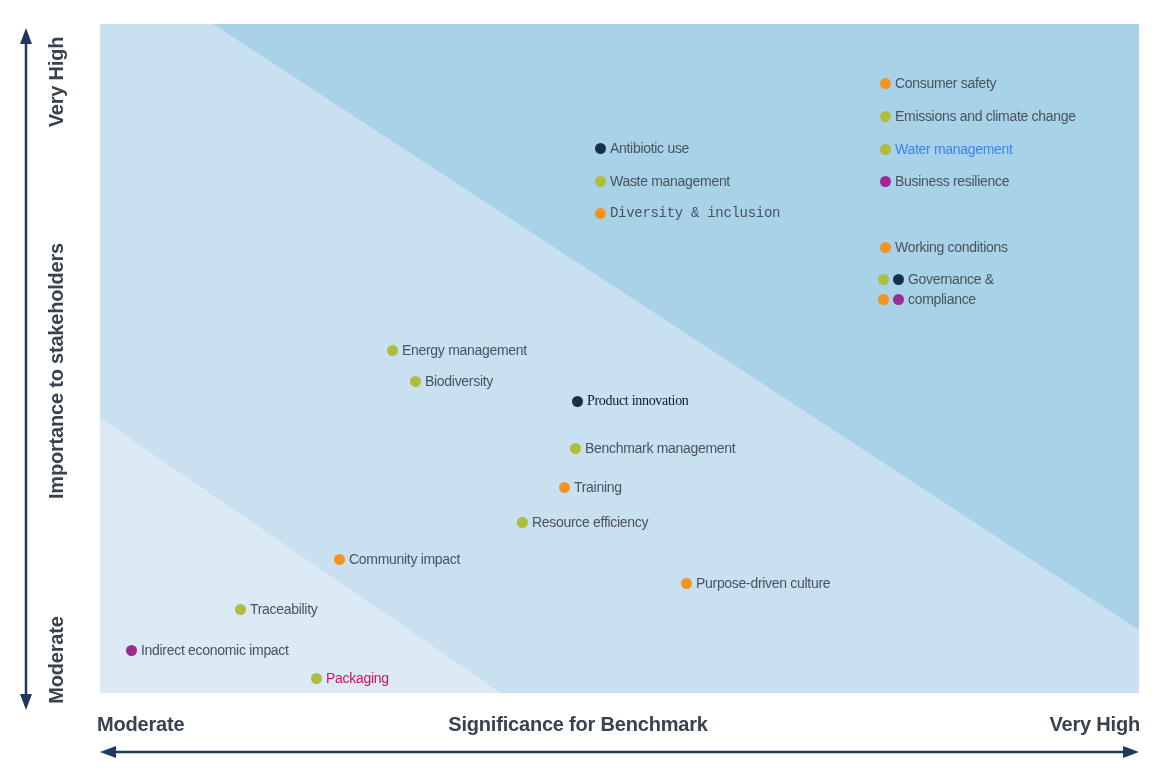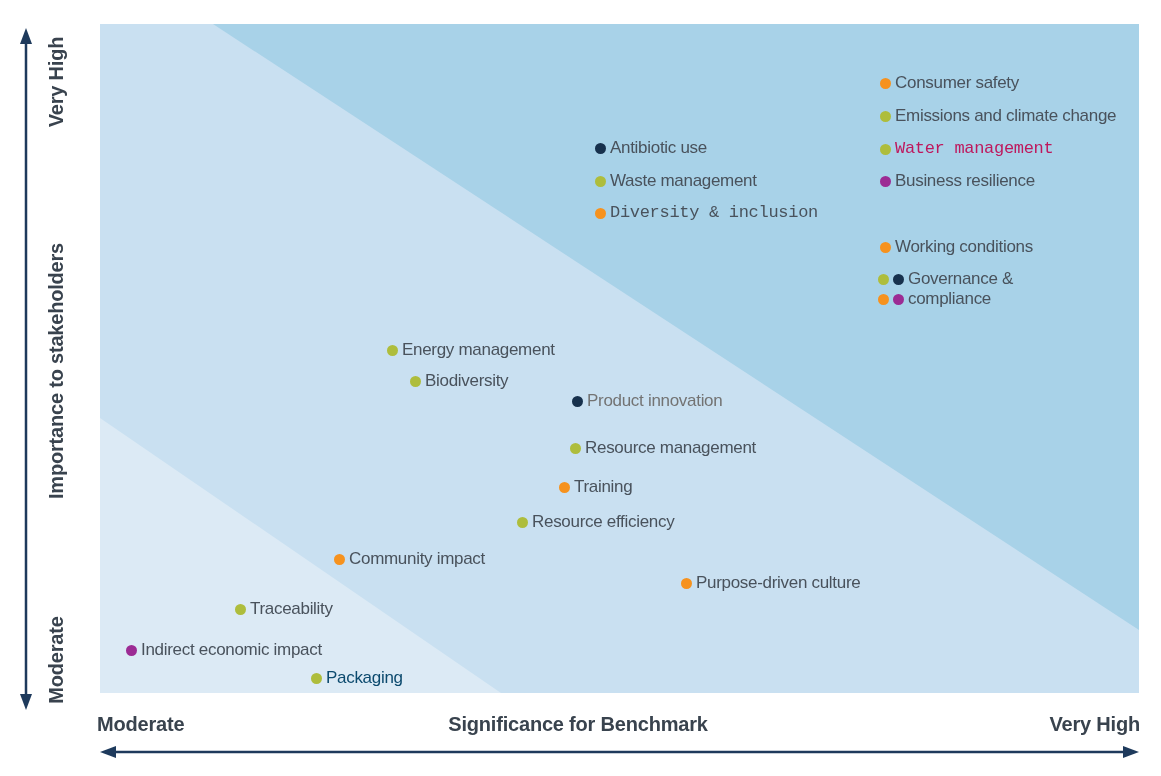--- a/index.html
+++ b/index.html
@@ -36,21 +36,21 @@
     height:20px;
     column-gap:4px;
     white-space:nowrap;
   }
   .dot{
     width:11px;height:11px;
     border-radius:50%;
     flex:0 0 11px;
   }
   .point-label{
-    font-size:17px;
+    font-size:14px;
     color:#49525C;
     letter-spacing:-0.3px;
     line-height:20px;
   }
 </style>
 </head>
 <body>
 
 <div class="figure">
 
@@ -86,21 +86,21 @@
       </div>
       <div class="point" style="left: 880px; top: 116px;">
         <div class="point-row">
           <span class="dot" style="background: rgb(174, 189, 60);"></span>
           <span class="point-label" style="color: rgb(73, 82, 92);">Emissions and climate change</span>
         </div>
       </div>
       <div class="point" style="left: 880px; top: 149px;">
         <div class="point-row">
           <span class="dot" style="background: rgb(174, 189, 60);"></span>
-          <span class="point-label" style="color: #be185d; font-family: Liberation Mono, monospace;">Water management</span>
+          <span class="point-label" style="color: #3b82f6;">Water management</span>
         </div>
       </div>
       <div class="point" style="left: 880px; top: 181px;">
         <div class="point-row">
           <span class="dot" style="background: rgb(156, 43, 148);"></span>
           <span class="point-label" style="color: rgb(73, 82, 92);">Business resilience</span>
         </div>
       </div>
       <div class="point" style="left: 880px; top: 247px;">
         <div class="point-row">
@@ -146,27 +146,27 @@
       </div>
       <div class="point" style="left: 410px; top: 381px;">
         <div class="point-row">
           <span class="dot" style="background: rgb(174, 189, 60);"></span>
           <span class="point-label" style="color: rgb(73, 82, 92);">Biodiversity</span>
         </div>
       </div>
       <div class="point" style="left: 572px; top: 401px;">
         <div class="point-row">
           <span class="dot" style="background: rgb(23, 49, 77);"></span>
-          <span class="point-label" style="color: #737373;">Product innovation</span>
+          <span class="point-label" style="color: #0f172a; font-family: Liberation Serif, serif;">Product innovation</span>
         </div>
       </div>
       <div class="point" style="left: 570px; top: 448px;">
         <div class="point-row">
           <span class="dot" style="background: rgb(174, 189, 60);"></span>
-          <span class="point-label" style="color: rgb(73, 82, 92);">Resource management</span>
+          <span class="point-label" style="color: rgb(73, 82, 92);">Benchmark management</span>
         </div>
       </div>
       <div class="point" style="left: 559px; top: 487px;">
         <div class="point-row">
           <span class="dot" style="background: rgb(246, 146, 30);"></span>
           <span class="point-label" style="color: rgb(73, 82, 92);">Training</span>
         </div>
       </div>
       <div class="point" style="left: 517px; top: 522px;">
         <div class="point-row">
@@ -194,18 +194,18 @@
       </div>
       <div class="point" style="left: 126px; top: 650px;">
         <div class="point-row">
           <span class="dot" style="background: rgb(156, 43, 148);"></span>
           <span class="point-label" style="color: rgb(73, 82, 92);">Indirect economic impact</span>
         </div>
       </div>
       <div class="point" style="left: 311px; top: 678px;">
         <div class="point-row">
           <span class="dot" style="background: rgb(174, 189, 60);"></span>
-          <span class="point-label" style="color: #0c4a6e;">Packaging</span>
+          <span class="point-label" style="color: #be185d;">Packaging</span>
         </div>
       </div>
     </div>
 
 </div>
 
 </body></html>

